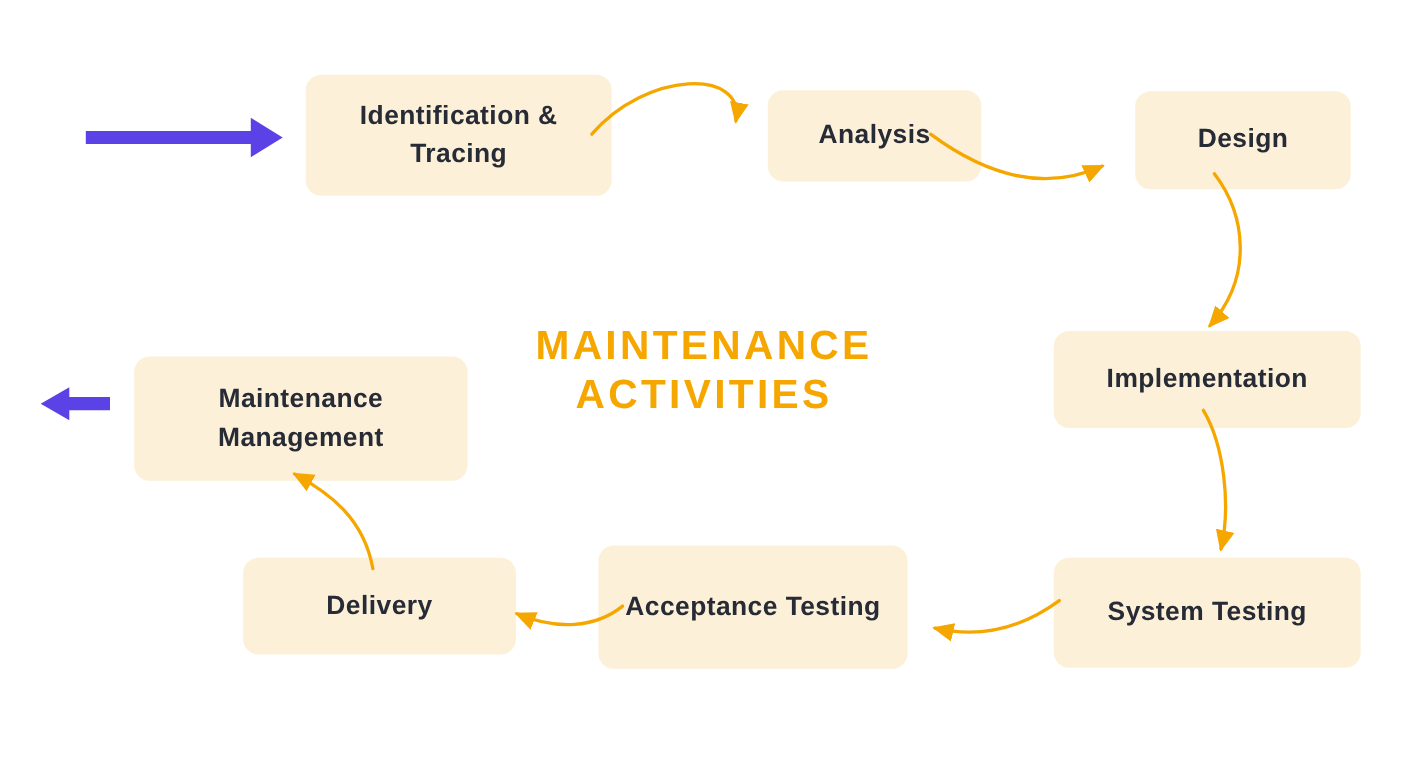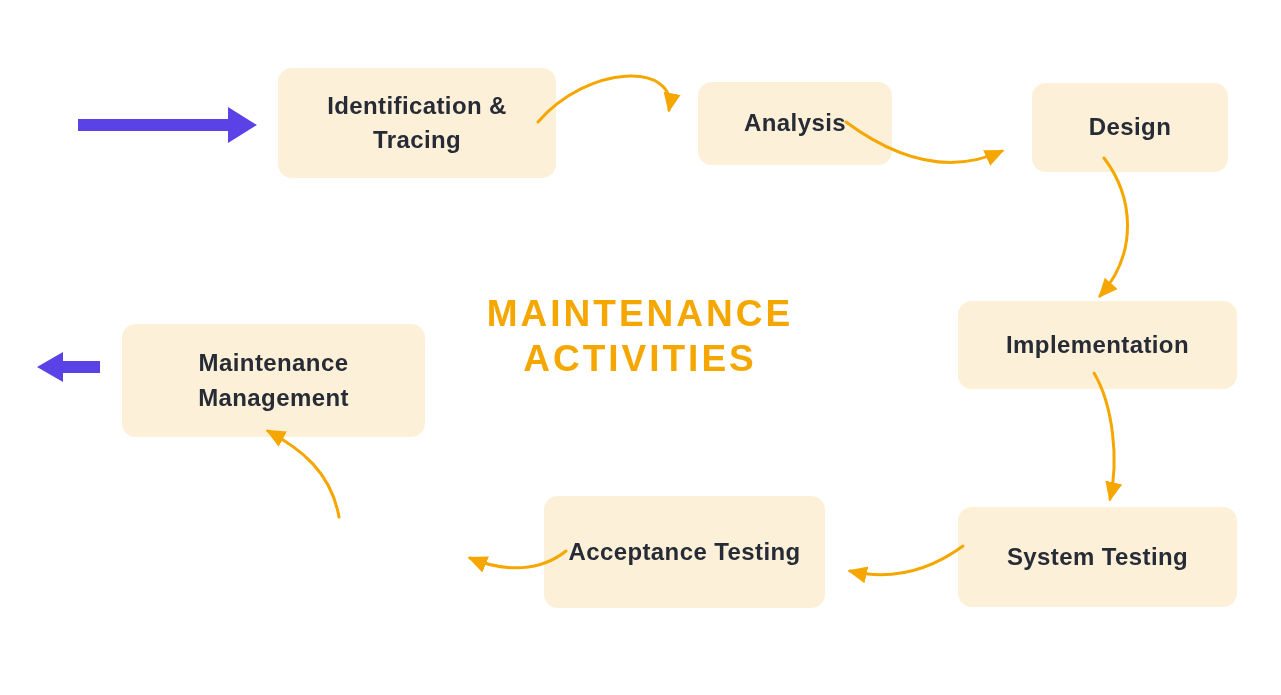--- a/index.html
+++ b/index.html
@@ -81,20 +81,23 @@
   </div>
 
   <div class="node" style="left:958px; top:507px; width:279px; height:100px;">
     <span>System Testing</span>
   </div>
 
   <div class="node" style="left:544px; top:496px; width:281px; height:112px;">
     <span>Acceptance Testing</span>
   </div>
 
+  <div class="node" style="left:221px; top:507px; width:248px; height:88px;">
+    <span>Delivery</span>
+  </div>
 
   <div class="node" style="left:122px; top:324px; width:303px; height:113px;">
     <span>Maintenance Management</span>
   </div>
 
   <svg class="overlay" viewBox="0 0 1281 695" xmlns="http://www.w3.org/2000/svg">
     <defs>
       <marker id="ah" viewBox="0 0 6 6" refX="5.2" refY="3" markerWidth="6.5" markerHeight="6.5" orient="auto">
         <path d="M0,0.35 L6,3 L0,5.65 Z" fill="#f5a700"></path>
       </marker>

